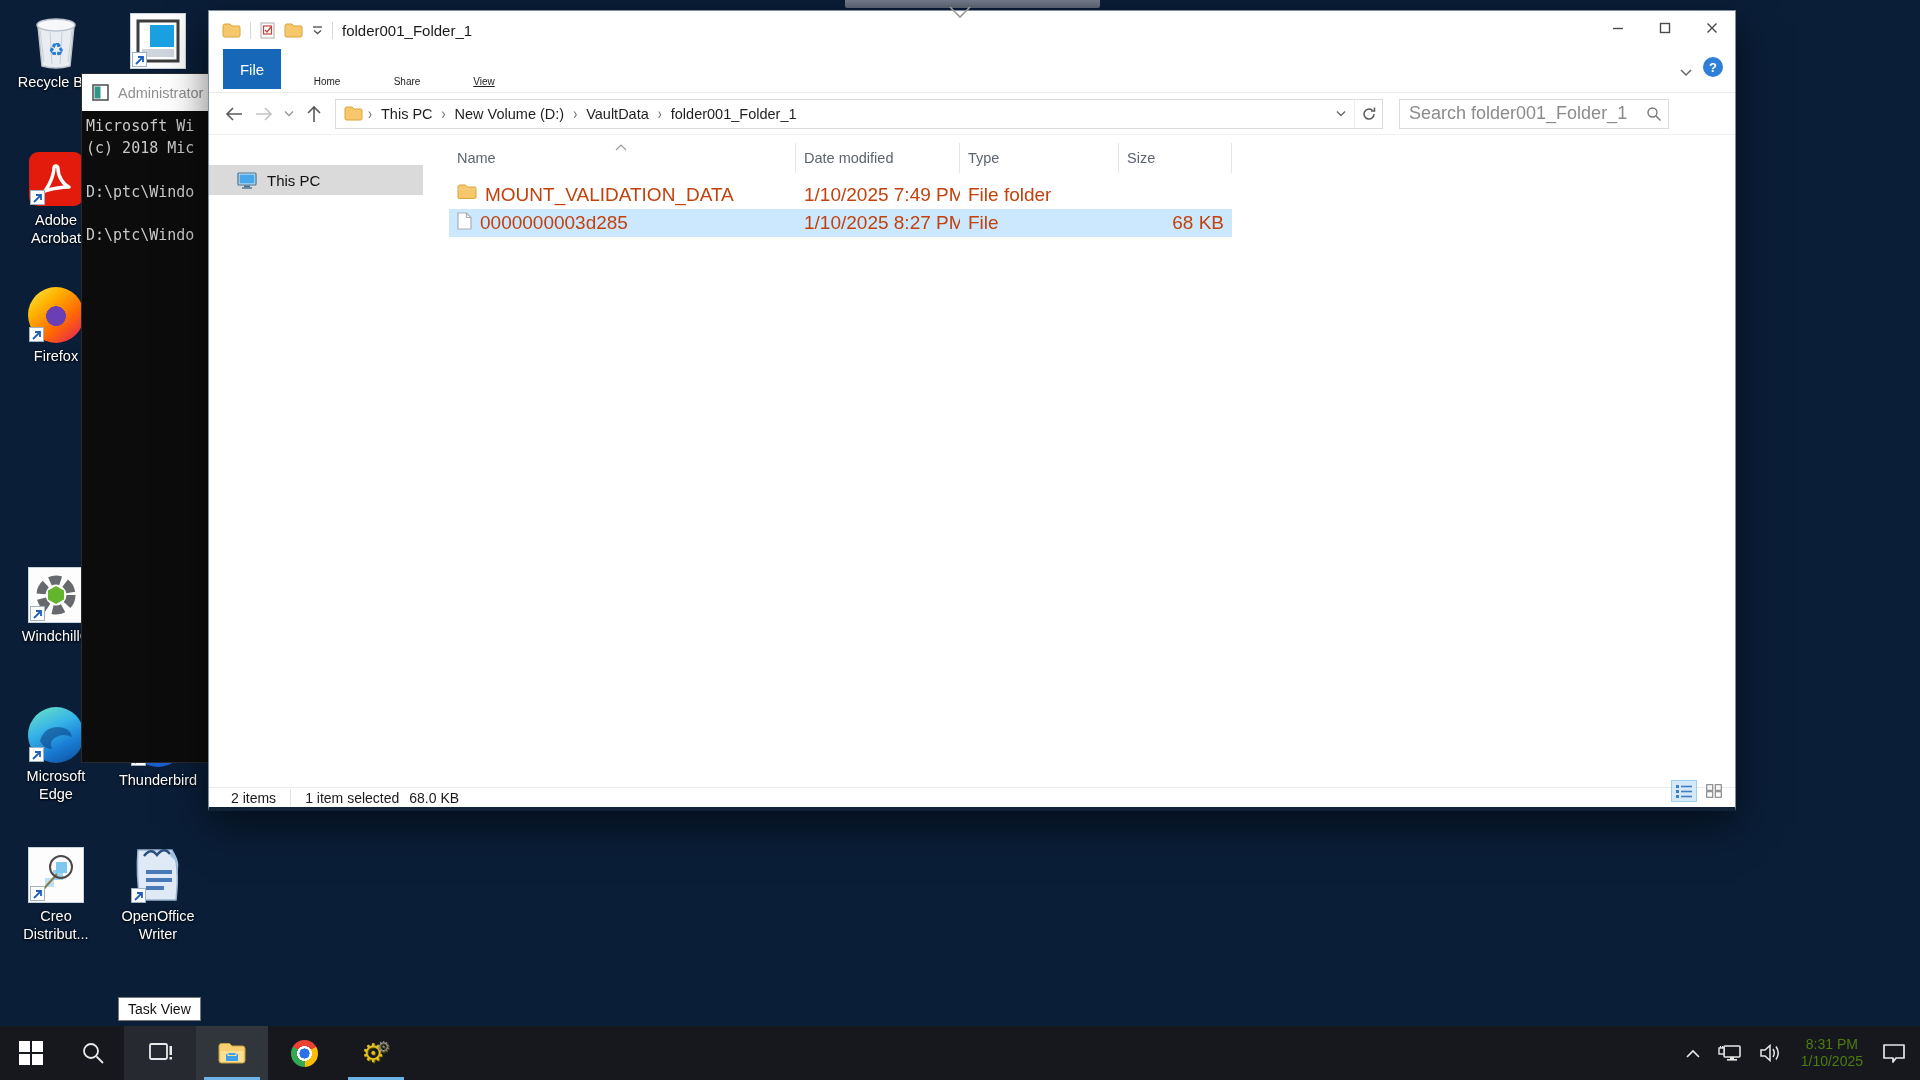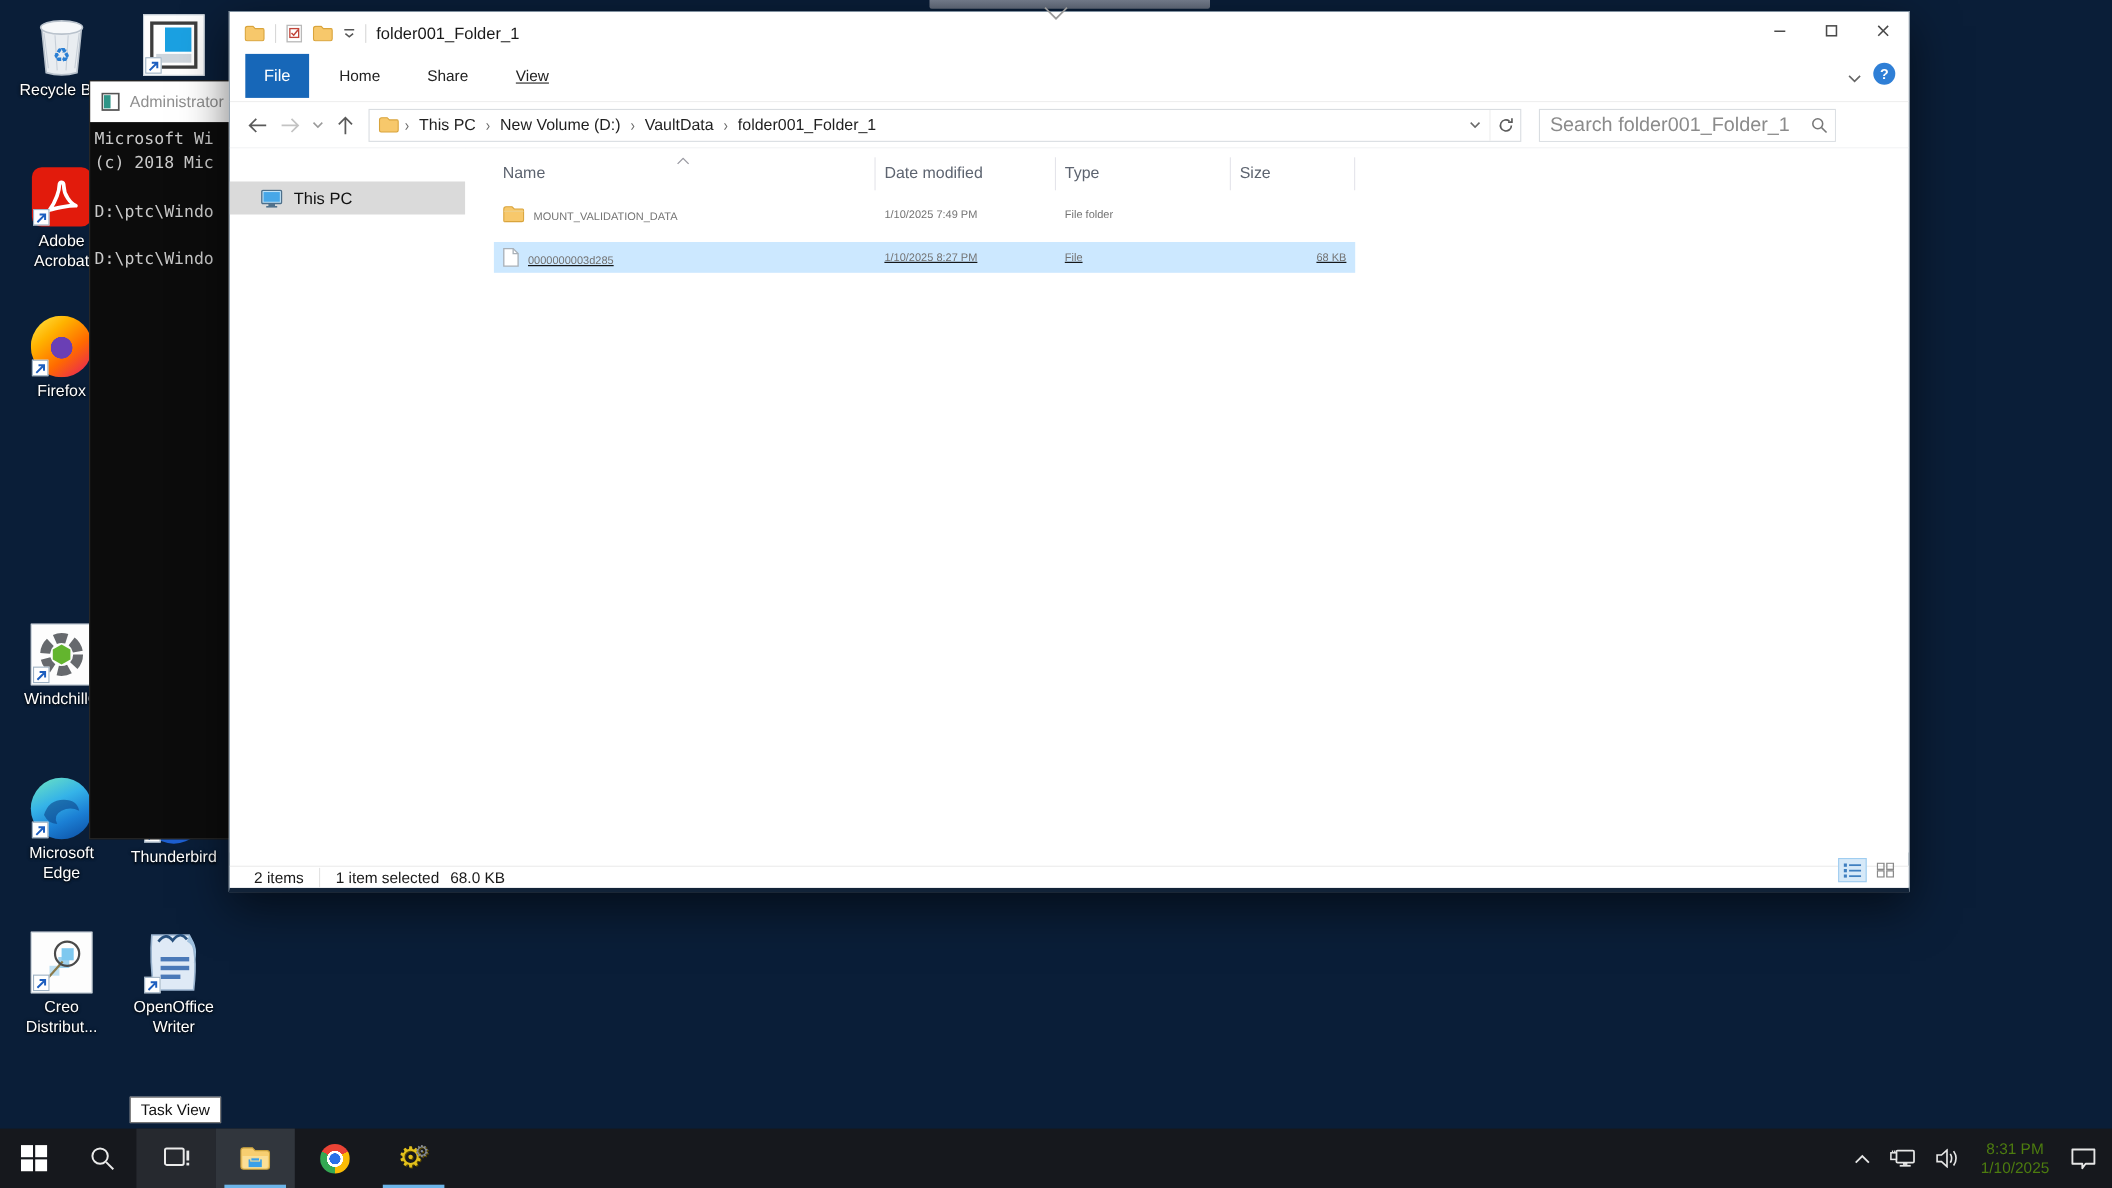--- a/index.html
+++ b/index.html
@@ -46,22 +46,22 @@
   .titlebar { position:absolute; left:0; top:0; right:0; height:38px; background:#fff; display:flex; align-items:center; }
   .qat { display:flex; align-items:center; gap:9px; padding-left:13px; }
   .qsep { width:1px; height:17px; background:#d8d8d8; }
   .wtitle { font-size:15px; color:#1a1a1a; margin-left:9px; }
   .caption-btns { position:absolute; right:0; top:0; height:34px; display:flex; }
   .cbtn { width:47px; height:34px; display:flex; align-items:center; justify-content:center; }
 
   .tabrow { position:absolute; left:0; top:38px; right:0; height:44px; background:#fff; border-bottom:1px solid #ececec; }
   .tab-file { position:absolute; left:14px; top:0; width:58px; height:40px; background:#1767b8; color:#fff;
               font-size:15px; display:flex; align-items:center; justify-content:center; }
-  .tab { position:absolute; top:0; height:40px; display:flex; align-items:center; justify-content:center;
-         font-size:14px; color:#222; }
+  .tab { position:absolute; top:12px; height:40px; display:flex; align-items:center; justify-content:center;
+         font-size:10px; color:#222; }
 
   .addrrow { position:absolute; left:0; top:82px; right:0; height:42px; background:#fff; border-bottom:1px solid #eef0f2;
              display:flex; align-items:center; }
   .navbtn { width:30px; height:30px; display:flex; align-items:center; justify-content:center; }
   .addrbox { position:relative; height:30px; border:1px solid #d9dde1; background:#fff; display:flex; align-items:center;
              width:1048px; margin-left:6px; padding-left:8px; }
   .crumb { font-size:14.5px; color:#1f1f1f; padding:0 4px; white-space:nowrap; }
   .crumb-sep { font-size:12px; color:#6b6b6b; padding:0 5px; transform:scaleY(1.3); }
   .addr-dd { position:absolute; right:28px; top:0; width:26px; height:28px; display:flex; align-items:center; justify-content:center; }
   .addr-refresh { position:absolute; right:0; top:0; width:28px; height:28px; display:flex; align-items:center; justify-content:center; border-left:1px solid #eee; }
@@ -73,21 +73,21 @@
 
   .navpane { position:absolute; left:0; top:124px; width:214px; bottom:32px; background:#fff; }
   .navitem { position:absolute; left:0; top:30px; width:214px; height:30px; background:#dadada; display:flex; align-items:center; }
   .navitem .nlbl { font-size:15px; color:#111; margin-left:10px; }
 
   .list { position:absolute; left:214px; top:124px; right:0; bottom:32px; background:#fff; }
   .hdr { position:absolute; left:26px; top:8px; display:grid; grid-template-columns:347px 164px 159px 113px; height:30px; }
   .hcell { font-size:14.5px; color:#5d6470; border-right:1px solid #e4e4ea; display:flex; align-items:center; padding-left:8px; }
   .sortmark { position:absolute; left:166px; top:-6px; }
   .row { position:absolute; left:26px; display:grid; grid-template-columns:347px 164px 159px 113px; height:28px; align-items:center; }
-  .cell { font-size:10px; color:#737373; padding-left:8px; white-space:nowrap; overflow:hidden; display:flex; align-items:flex-end; gap:8px; }
+  .cell { font-size:19px; color:#c2410c; padding-left:8px; white-space:nowrap; overflow:hidden; display:flex; align-items:flex-start; gap:8px; }
   .cell.size { justify-content:flex-end; padding-right:8px; }
   .row.selected { background:#cce8ff; }
 
   .statusbar { position:absolute; left:0; bottom:0; right:0; height:20px; background:#fff; border-top:1px solid #ececec;
                display:flex; align-items:center; font-size:14px; color:#1a1a1a; }
   .statusbar .sdiv { width:1px; height:18px; background:#e3e3e3; margin:0 14px; }
   .viewbtns { position:absolute; right:8px; bottom:5px; display:flex; gap:4px; }
   .vbtn { width:26px; height:22px; display:flex; align-items:center; justify-content:center; border:1px solid transparent; }
   .vbtn.active { background:#d6e9f8; border-color:#9fcdf0; }
 
@@ -427,21 +427,21 @@
             <path d="M1 3 q0-2 2-2 h5.5 l2 2 h7.5 q1 0 1 1.5 v8.5 q0 1.5-1.5 1.5 h-15 Q1 15 1 13.5 Z" fill="#f7c86b" stroke="#d9a43c" stroke-width="1"></path>
             <path d="M1 5 h18" stroke="#ecd18f" stroke-width="1"></path>
           </svg>
           <span>MOUNT_VALIDATION_DATA</span>
         </div>
         <div class="cell">1/10/2025 7:49 PM</div>
         <div class="cell">File folder</div>
         <div class="cell size"></div>
       </div>
 
-      <div class="row selected" style="top:85px;text-decoration:underline;">
+      <div class="row selected" style="top:74px;">
         <div class="cell">
           <svg width="15" height="18" viewBox="0 0 15 18">
             <path d="M1 1 h8.5 L14 5.5 V17 H1 Z" fill="#fff" stroke="#a8b0b8" stroke-width="1.2"></path>
             <path d="M9.5 1 V5.5 H14" fill="none" stroke="#a8b0b8" stroke-width="1.2"></path>
           </svg>
           <span>0000000003d285</span>
         </div>
         <div class="cell">1/10/2025 8:27 PM</div>
         <div class="cell">File</div>
         <div class="cell size">68 KB</div>

